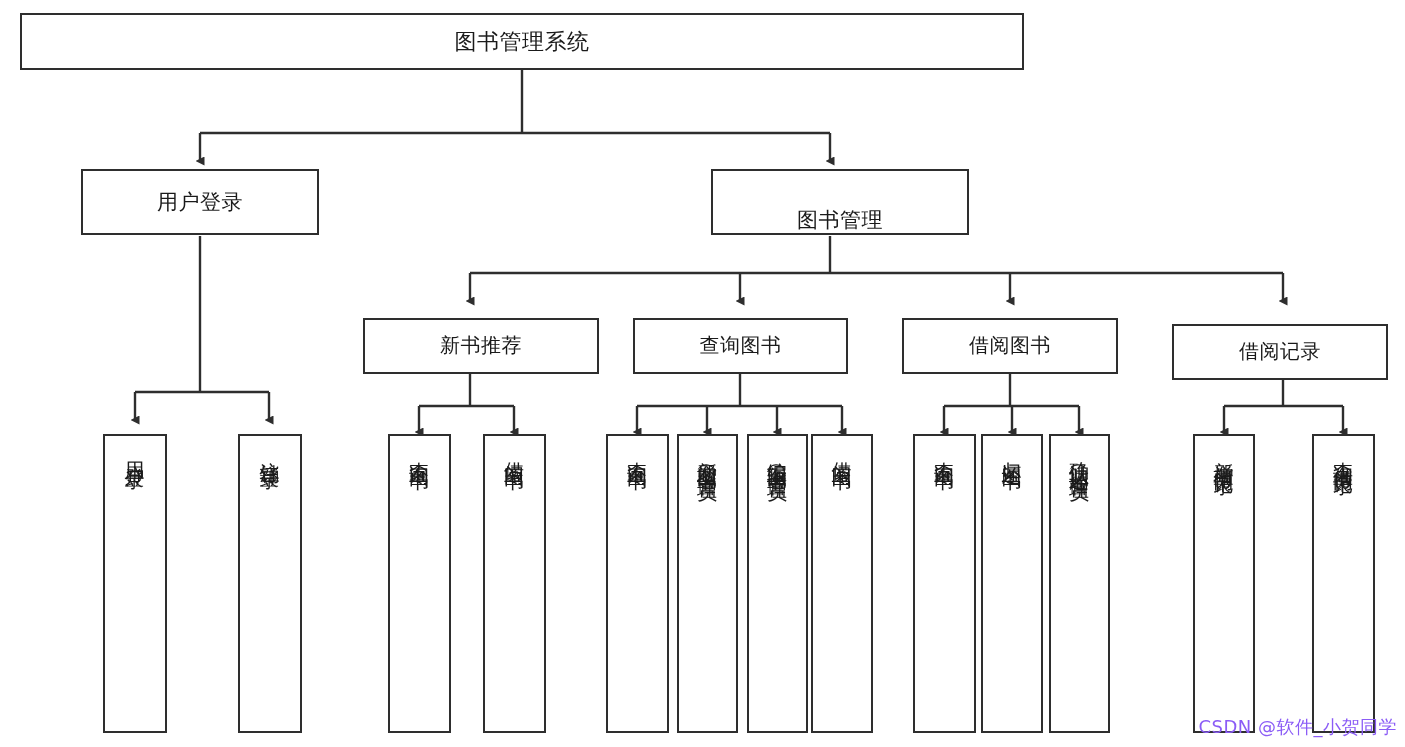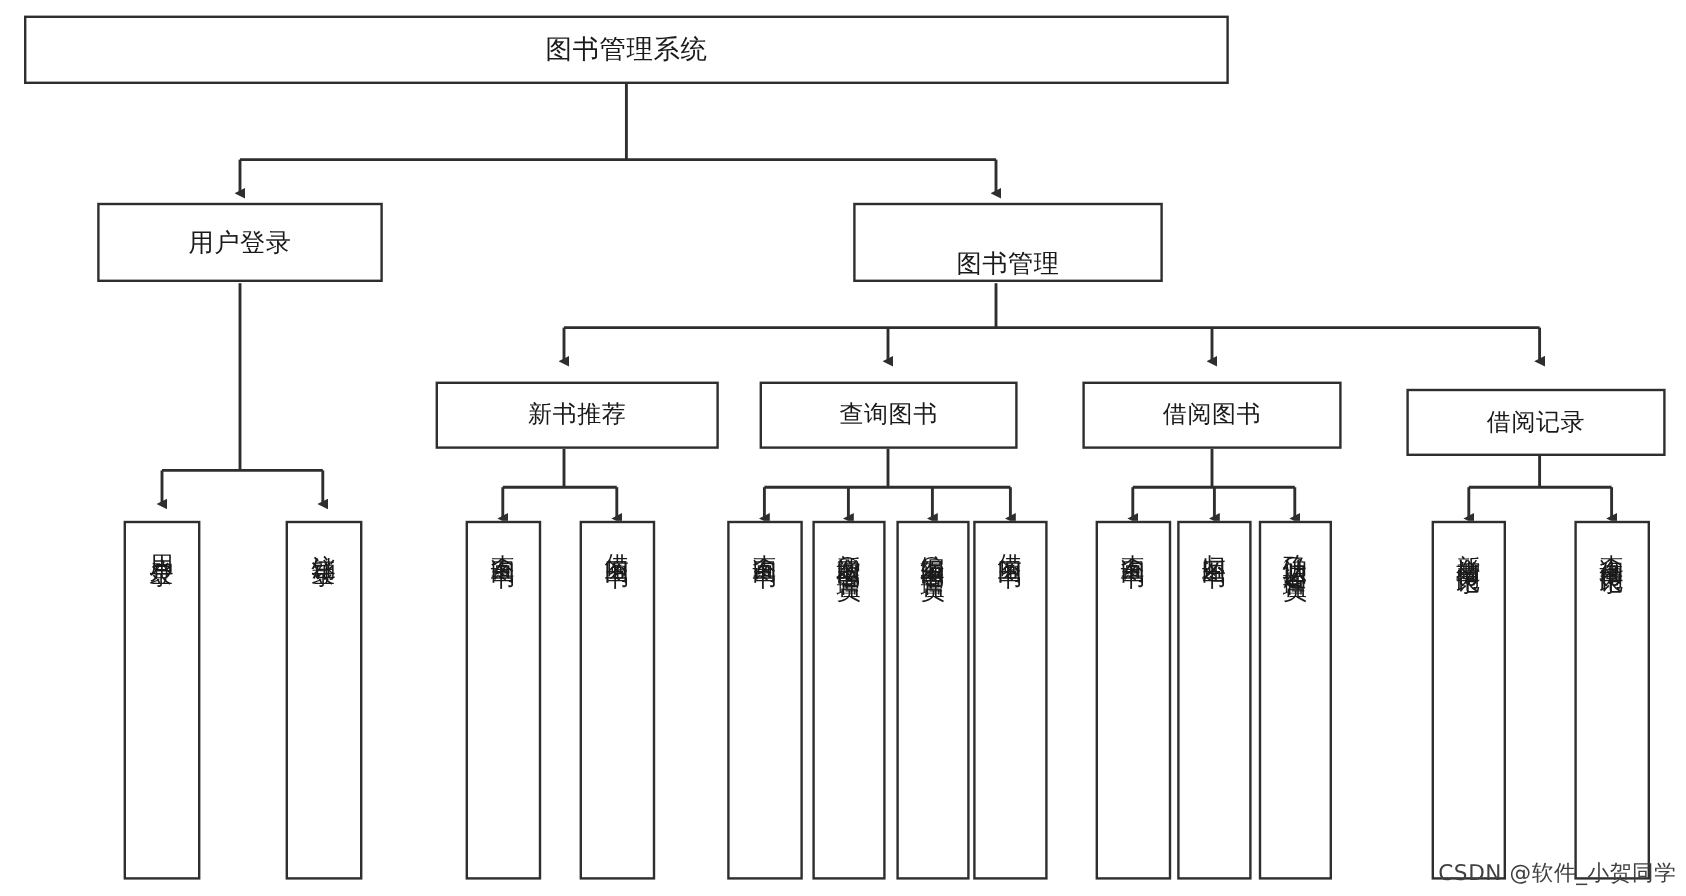--- a/index.html
+++ b/index.html
@@ -62,21 +62,21 @@
     text-orientation: upright;
     letter-spacing: 3px;
     line-height: 1;
     white-space: nowrap;
   }
   #watermark {
     position: absolute;
     right: 8px;
     bottom: 8px;
     font-size: 18px;
-    color: #404040;
+    color: #8b5cf6;
     z-index: 5;
     white-space: nowrap;
     letter-spacing: 0.5px;
   }
 </style>
 </head>
 <body>
 
 <div id="canvas">
 

